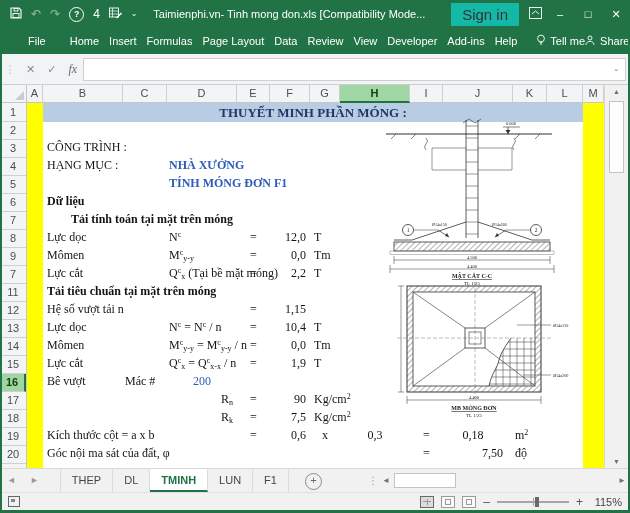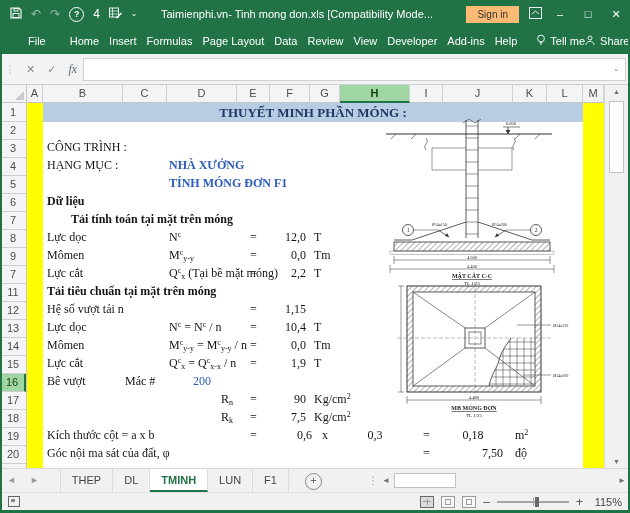--- a/index.html
+++ b/index.html
@@ -7,21 +7,21 @@
        font-family:"Liberation Sans",sans-serif;-webkit-font-smoothing:antialiased;}
   
   .titlebar{position:absolute;left:0;top:0;width:630px;height:28px;background:#217346;
             display:flex;align-items:center;color:#fff;}
   .qat{display:flex;align-items:center;gap:9px;padding-left:10px;}
   .qat .dim{opacity:.5;}
   .qat-glyph{font-size:12px;line-height:12px;}
   .help-circ{width:13px;height:13px;border:1.2px solid #fff;border-radius:50%;font-size:9px;
              font-weight:bold;display:flex;align-items:center;justify-content:center;}
   .win-title{flex:1;text-align:center;font-size:11px;white-space:nowrap;overflow:hidden;}
-  .signin{background:#fdba74;color:#333;font-size:10px;padding:3px 11px;margin:0 10px;cursor:pointer;}
+  .signin{background:#14b8a6;color:#333;font-size:15px;padding:3px 11px;margin:0 10px;cursor:pointer;}
   .winbtns{display:flex;align-items:center;gap:0;}
   .winbtn{width:28px;text-align:center;font-size:11px;line-height:28px;}
   
   .ribbon{position:absolute;left:0;top:28px;width:630px;height:26px;background:#217346;
           display:flex;align-items:center;color:#fff;font-size:11px;}
   .rtab{padding:0 5px;line-height:26px;white-space:nowrap;}
   .tellme{display:flex;align-items:center;gap:4px;margin-left:14px;white-space:nowrap;}
   .share{display:flex;align-items:center;gap:4px;margin-left:auto;margin-right:8px;white-space:nowrap;}
   
   .fbar{position:absolute;left:0;top:54px;width:630px;height:31px;background:#f1f3f4;
@@ -45,21 +45,21 @@
        background:#f3f4f6;font-size:11px;color:#4d4d4d;text-align:center;line-height:17px;}
   .col.sel{background:#9fd6a4;border-bottom:2px solid #217346;color:#13400f;font-weight:bold;}
   .w-a{width:16px}.w-b{width:80px}.w-c{width:44px}.w-d{width:70px}.w-e{width:33px}
   .w-f{width:40px}.w-g{width:30px}.w-h{width:70px}.w-i{width:33px}.w-j{width:70px}
   .w-k{width:34px}.w-l{width:36px}.w-m{width:21px}
   .rowheads{position:absolute;left:0;top:103px;width:27px;height:365px;display:flex;flex-direction:column;
             background:#f3f4f6;border-right:1px solid #c6c6c6;box-sizing:border-box;}
   .row{height:18px;box-sizing:border-box;border-bottom:1px solid #cfcfcf;font-size:11px;color:#4d4d4d;
        text-align:center;line-height:17px;flex:0 0 auto;}
   .row.first{height:19px;line-height:18px;}
-  .row.sel{background:#9fd6a4;border-right:2px solid #217346;color:#13400f;font-weight:normal;}
+  .row.sel{background:#9fd6a4;border-right:2px solid #217346;color:#13400f;font-weight:bold;}
   
   .gridbody{position:absolute;left:27px;top:103px;width:577px;height:365px;background:#fff;z-index:1;}
   .ystrip{position:absolute;background:#ffff00;z-index:2;}
   .titleband{position:absolute;left:43px;top:103px;width:540px;height:19px;background:#b8cce4;z-index:3;
              text-align:center;font:bold 13px "Liberation Serif",serif;color:#1f3864;line-height:19px;}
   .cs{position:absolute;height:18px;line-height:17px;font:12px "Liberation Serif",serif;color:#141414;
       white-space:nowrap;z-index:6;}
   .cs.b{font-weight:bold;}
   .cs.blu{color:#2b5cb8;}
   .cs.ctr{text-align:center;}
@@ -297,21 +297,21 @@
   <span class="cs rt" style="left:270px;top:392px;width:36px;">90</span>
   <span class="cs" style="left:314px;top:392px;">Kg/cm<sup>2</sup></span>
 
   <span class="cs rt" style="left:167px;top:410px;width:66px;">R<sub>k</sub></span>
   <span class="cs ctr" style="left:237px;top:410px;width:33px;">=</span>
   <span class="cs rt" style="left:270px;top:410px;width:36px;">7,5</span>
   <span class="cs" style="left:314px;top:410px;">Kg/cm<sup>2</sup></span>
 
   <span class="cs" style="left:47px;top:428px;">Kích thước cột = a x b</span>
   <span class="cs ctr" style="left:237px;top:428px;width:33px;">=</span>
-  <span class="cs rt" style="left:276px;top:428px;width:36px;">0,6</span>
+  <span class="cs rt" style="left:270px;top:428px;width:36px;">0,6</span>
   <span class="cs ctr" style="left:310px;top:428px;width:30px;">x</span>
   <span class="cs ctr" style="left:340px;top:428px;width:70px;">0,3</span>
   <span class="cs ctr" style="left:410px;top:428px;width:33px;">=</span>
   <span class="cs rt" style="left:443px;top:428px;width:60px;text-align:center;">0,18</span>
   <span class="cs" style="left:515px;top:428px;">m<sup>2</sup></span>
 
   <span class="cs" style="left:47px;top:446px;">Góc nội ma sát của đất, φ</span>
   <span class="cs ctr" style="left:410px;top:446px;width:33px;">=</span>
   <span class="cs rt" style="left:443px;top:446px;width:60px;">7,50</span>
   <span class="cs" style="left:515px;top:446px;">độ</span>

